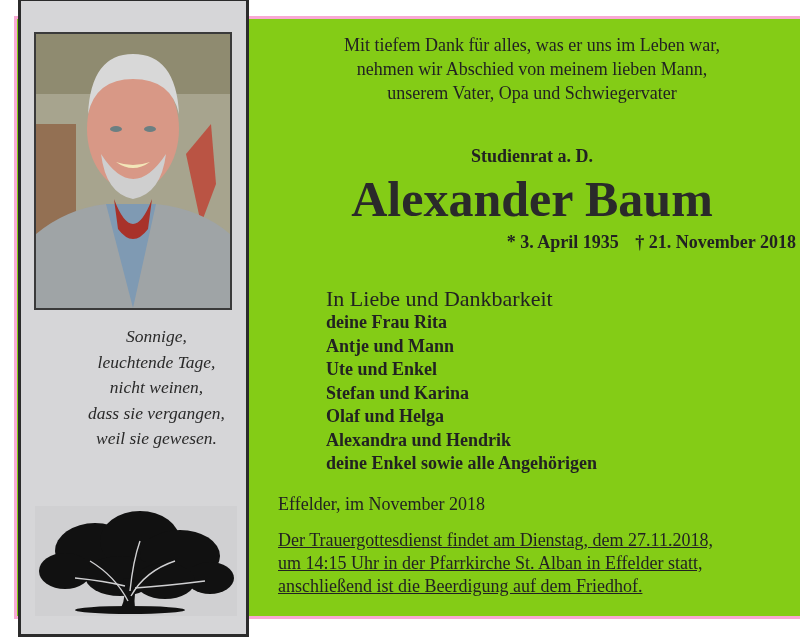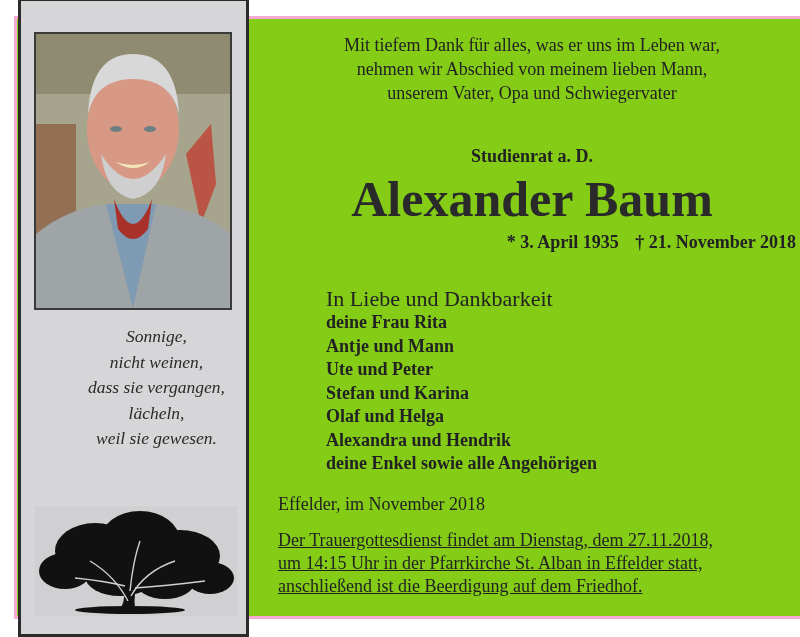--- a/index.html
+++ b/index.html
@@ -37,21 +37,21 @@
     <div class="name">Alexander Baum</div>
     <div class="dates">
       <span>* 3. April 1935</span>
       <span>† 21. November 2018</span>
     </div>
     <div class="mourners">
       <div class="lead">In Liebe und Dankbarkeit</div>
       <div class="names">
         <div>deine Frau Rita</div>
         <div>Antje und Mann</div>
-        <div>Ute und Peter</div>
+        <div>Ute und Enkel</div>
         <div>Stefan und Karina</div>
         <div>Olaf und Helga</div>
         <div>Alexandra und Hendrik</div>
         <div>deine Enkel sowie alle Angehörigen</div>
       </div>
     </div>
     <div class="place">Effelder, im November  2018</div>
     <div class="service">
       <div>Der Trauergottesdienst findet am Dienstag, dem 27.11.2018,</div>
       <div>um 14:15 Uhr in der Pfarrkirche St. Alban in Effelder statt,</div>
@@ -73,23 +73,23 @@
       <ellipse cx="97" cy="95" rx="46" ry="62" fill="#d89886"></ellipse>
       <path d="M52 80 Q55 20 97 20 Q140 20 143 80 Q135 45 97 45 Q60 45 52 80 Z" fill="#d8d8d8"></path>
       <path d="M65 120 Q97 170 130 120 Q125 160 97 165 Q70 160 65 120 Z" fill="#cfcfcf"></path>
       <path d="M80 128 Q97 140 114 128 Q97 134 80 128 Z" fill="#f3e6b8"></path>
       <ellipse cx="80" cy="95" rx="6" ry="3" fill="#6b7f82"></ellipse>
       <ellipse cx="114" cy="95" rx="6" ry="3" fill="#6b7f82"></ellipse>
     </svg>
   </div>
   <div class="poem">
     <div>Sonnige,</div>
+    <div>leuchtende Tage,</div>
     <div>nicht weinen,</div>
     <div>dass sie vergangen,</div>
-    <div>lächeln,</div>
     <div>weil sie gewesen.</div>
   </div>
   <div class="tree" title="Tree illustration">
     <svg width="202" height="110" viewBox="0 0 202 110">
       <g fill="#111">
         <ellipse cx="60" cy="45" rx="40" ry="28"></ellipse>
         <ellipse cx="105" cy="35" rx="40" ry="30"></ellipse>
         <ellipse cx="145" cy="50" rx="40" ry="26"></ellipse>
         <ellipse cx="30" cy="65" rx="26" ry="18"></ellipse>
         <ellipse cx="175" cy="72" rx="24" ry="16"></ellipse>

